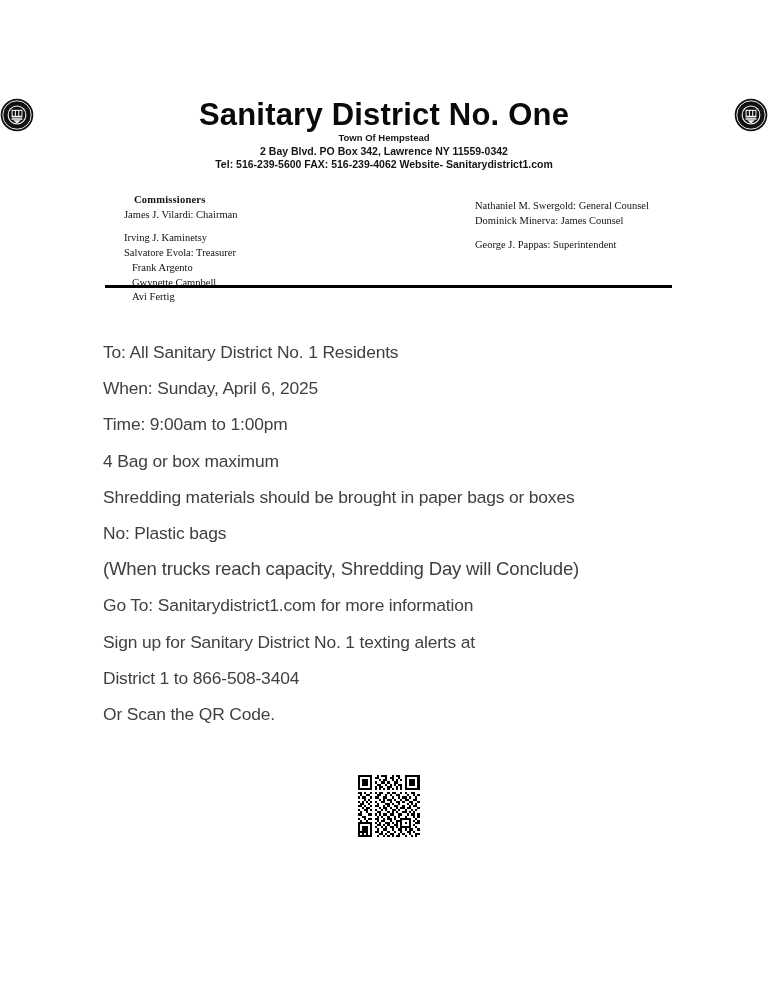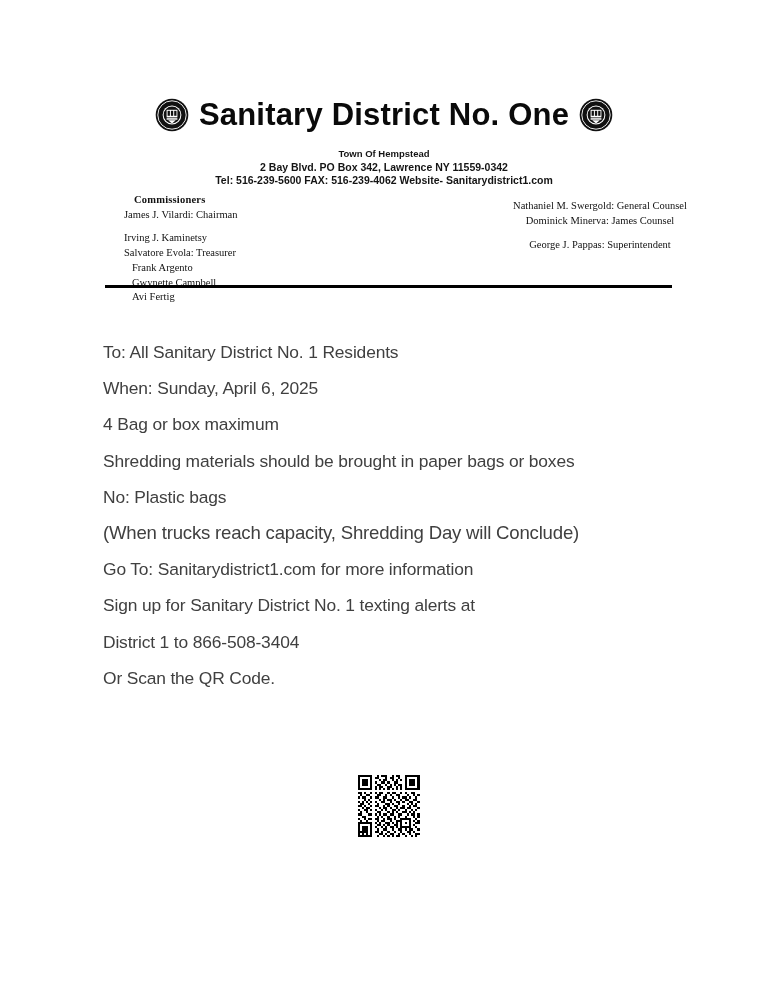--- a/index.html
+++ b/index.html
@@ -20,40 +20,40 @@
   
   .letterhead {
     position: absolute;
     left: 0;
     top: 98px;
     width: 768px;
   }
   .title-row {
     display: flex;
     align-items: center;
-    justify-content: center;
+    justify-content: space-between;
     gap: 10px;
   }
   .seal {
     width: 34px;
     height: 34px;
     flex: 0 0 34px;
   }
   .org-title {
     font-family: "Liberation Sans", sans-serif;
     font-size: 31px;
     font-weight: bold;
     letter-spacing: 0.2px;
     line-height: 1.05;
     white-space: nowrap;
     color: #0a0a0a;
   }
   .contact-block {
     text-align: center;
-    margin-top: 16px;
+    margin-top: 0;
   }
   .contact-line {
     font-family: "Liberation Sans", sans-serif;
     font-weight: bold;
     color: #141414;
     line-height: 1.32;
   }
   .contact-line.l1 { font-size: 9.5px; }
   .contact-line.l2 { font-size: 10.5px; }
   .contact-line.l3 { font-size: 10.5px; }
@@ -83,21 +83,21 @@
     letter-spacing: 0.2px;
   }
   .commissioners .gap { height: 8px; }
   .commissioners .indent1 { padding-left: 8px; }
 
   .counsel {
     position: absolute;
     left: 455px;
     top: 5px;
     width: 250px;
-    text-align: center;
+    text-align: left;
     font-family: "Liberation Serif", serif;
     font-size: 10.5px;
     color: #111111;
     line-height: 1.45;
   }
   .counsel .gap { height: 9px; }
 
   .rule {
     position: absolute;
     left: 105px;
@@ -205,20 +205,21 @@
       <div>George J. Pappas: Superintendent</div>
     </div>
 
   </div>
 
   <div class="rule"></div>
 
   <div class="body-block">
     <div class="body-line">To: All Sanitary District No. 1 Residents</div>
     <div class="body-line">When: Sunday, April 6, 2025</div>
+    <div class="body-line">Time: 9:00am to 1:00pm</div>
     <div class="body-line">4 Bag or box maximum</div>
     <div class="body-line">Shredding materials should be brought in paper bags or boxes</div>
     <div class="body-line">No: Plastic bags</div>
     <div class="body-line big">(When trucks reach capacity, Shredding Day will Conclude)</div>
     <div class="body-line">Go To: Sanitarydistrict1.com for more information</div>
     <div class="body-line">Sign up for Sanitary District No. 1 texting alerts at</div>
     <div class="body-line">District 1 to 866-508-3404</div>
     <div class="body-line">Or Scan the QR Code.</div>
   </div>
 

